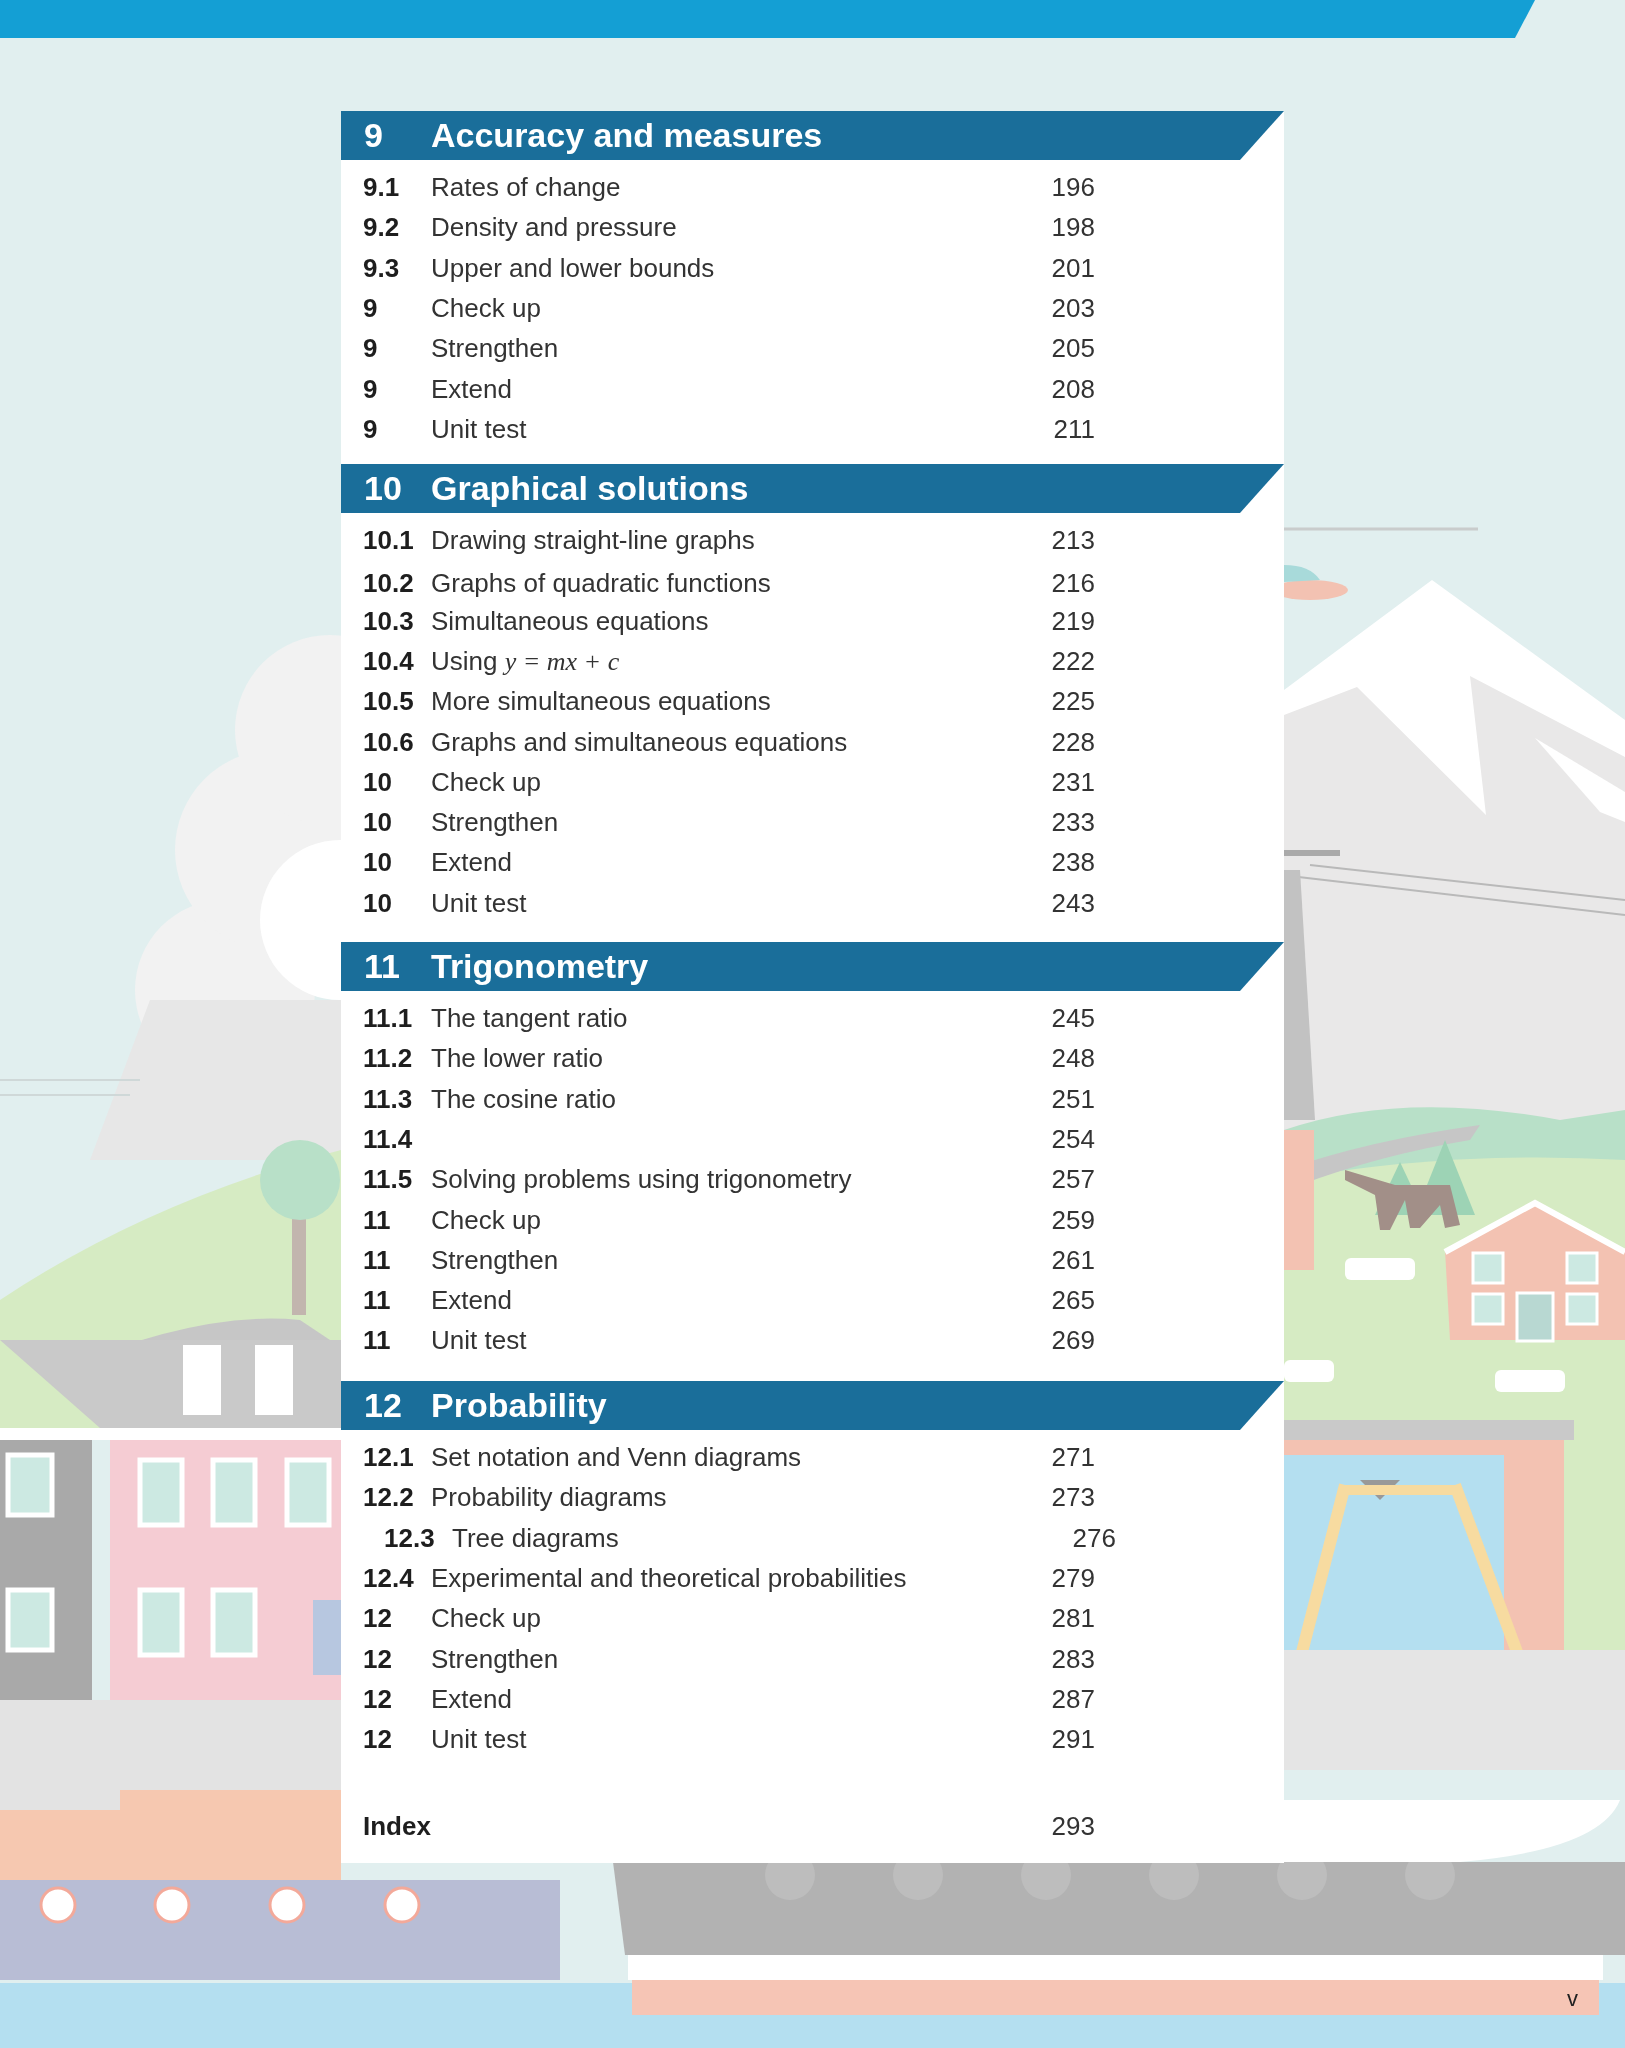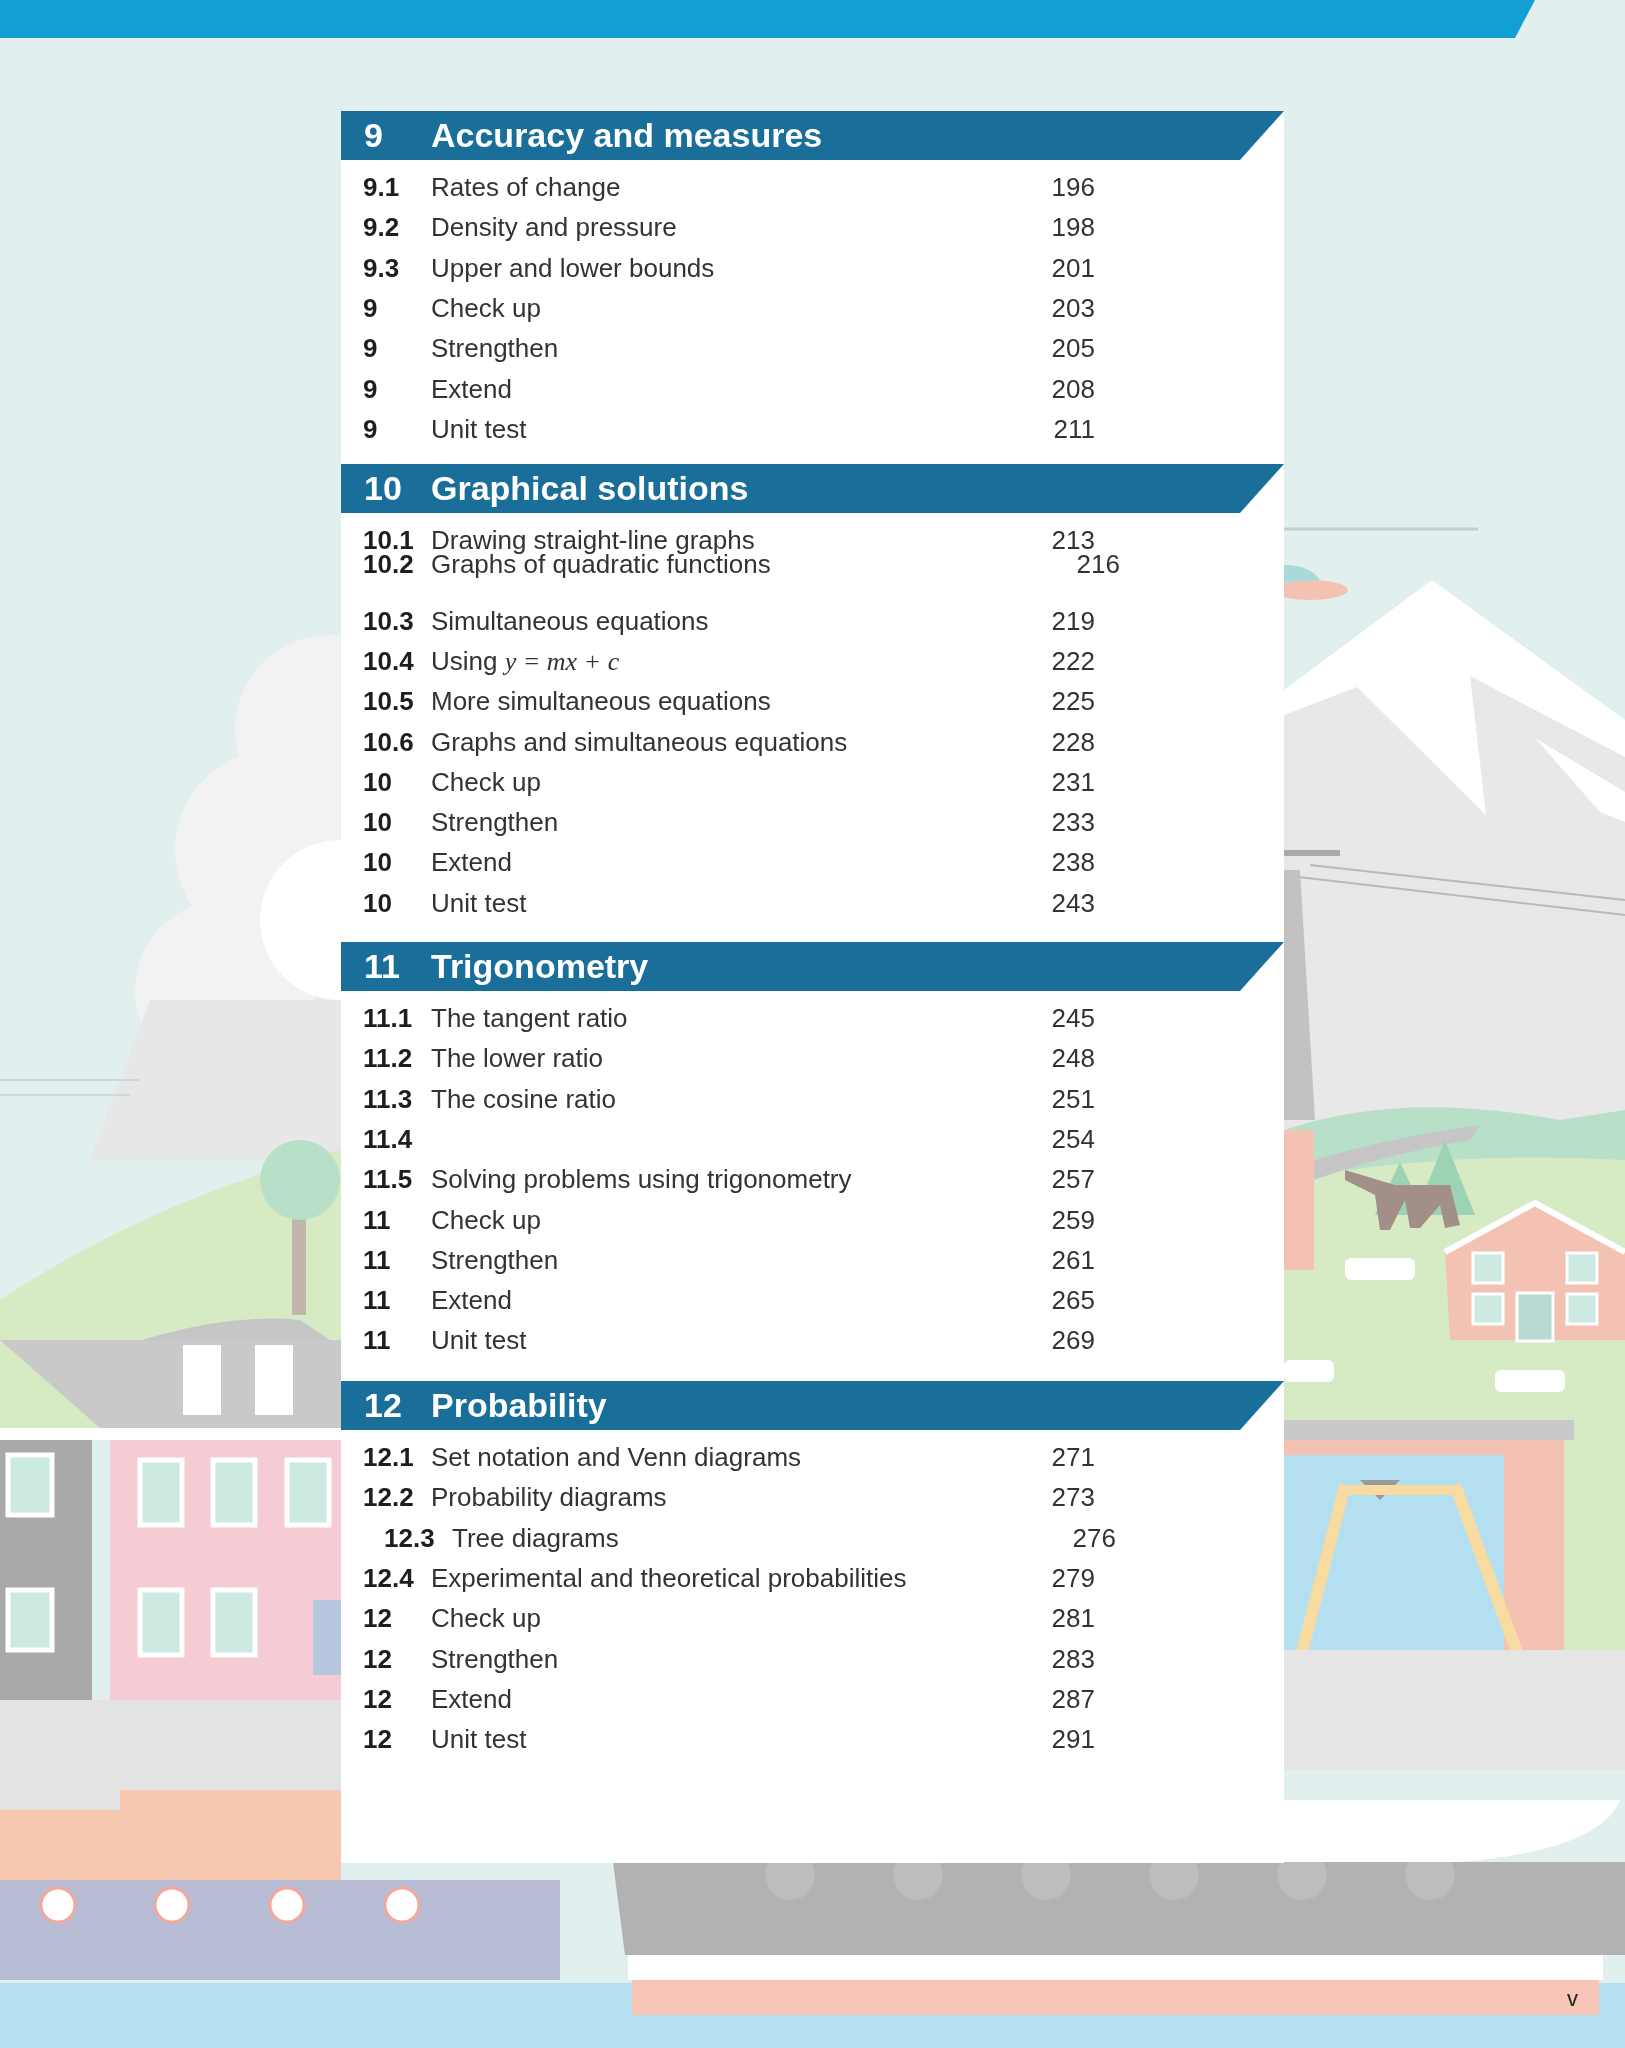--- a/index.html
+++ b/index.html
@@ -170,21 +170,21 @@
     </div>
     <div class="sec-header" style="top: 353px;">
       <span class="num">10</span>
       <span class="title">Graphical solutions</span>
     </div>
     <div class="row" style="top: 409px;">
       <span class="num">10.1</span>
       <span class="title"><span>Drawing straight-line graphs</span></span>
       <span class="page">213</span>
     </div>
-    <div class="row" style="top: 433px; padding-left: 25px;">
+    <div class="row" style="top: 452px;">
       <span class="num">10.2</span>
       <span class="title"><span>Graphs of quadratic functions</span></span>
       <span class="page">216</span>
     </div>
     <div class="row" style="top: 489.6px;">
       <span class="num">10.3</span>
       <span class="title"><span>Simultaneous equations</span></span>
       <span class="page">219</span>
     </div>
     <div class="row" style="top: 529.9px;">
@@ -307,15 +307,19 @@
     <div class="row" style="top: 1567.8px;">
       <span class="num">12</span>
       <span class="title"><span>Extend</span></span>
       <span class="page">287</span>
     </div>
     <div class="row" style="top: 1608.1px;">
       <span class="num">12</span>
       <span class="title"><span>Unit test</span></span>
       <span class="page">291</span>
     </div>
+    <div class="row index" style="top: 1695px;">
+      <span class="num">Index</span>
+      <span class="page">293</span>
+    </div>
   </div>
 
 <div class="folio">v</div>
 
 </body></html>

